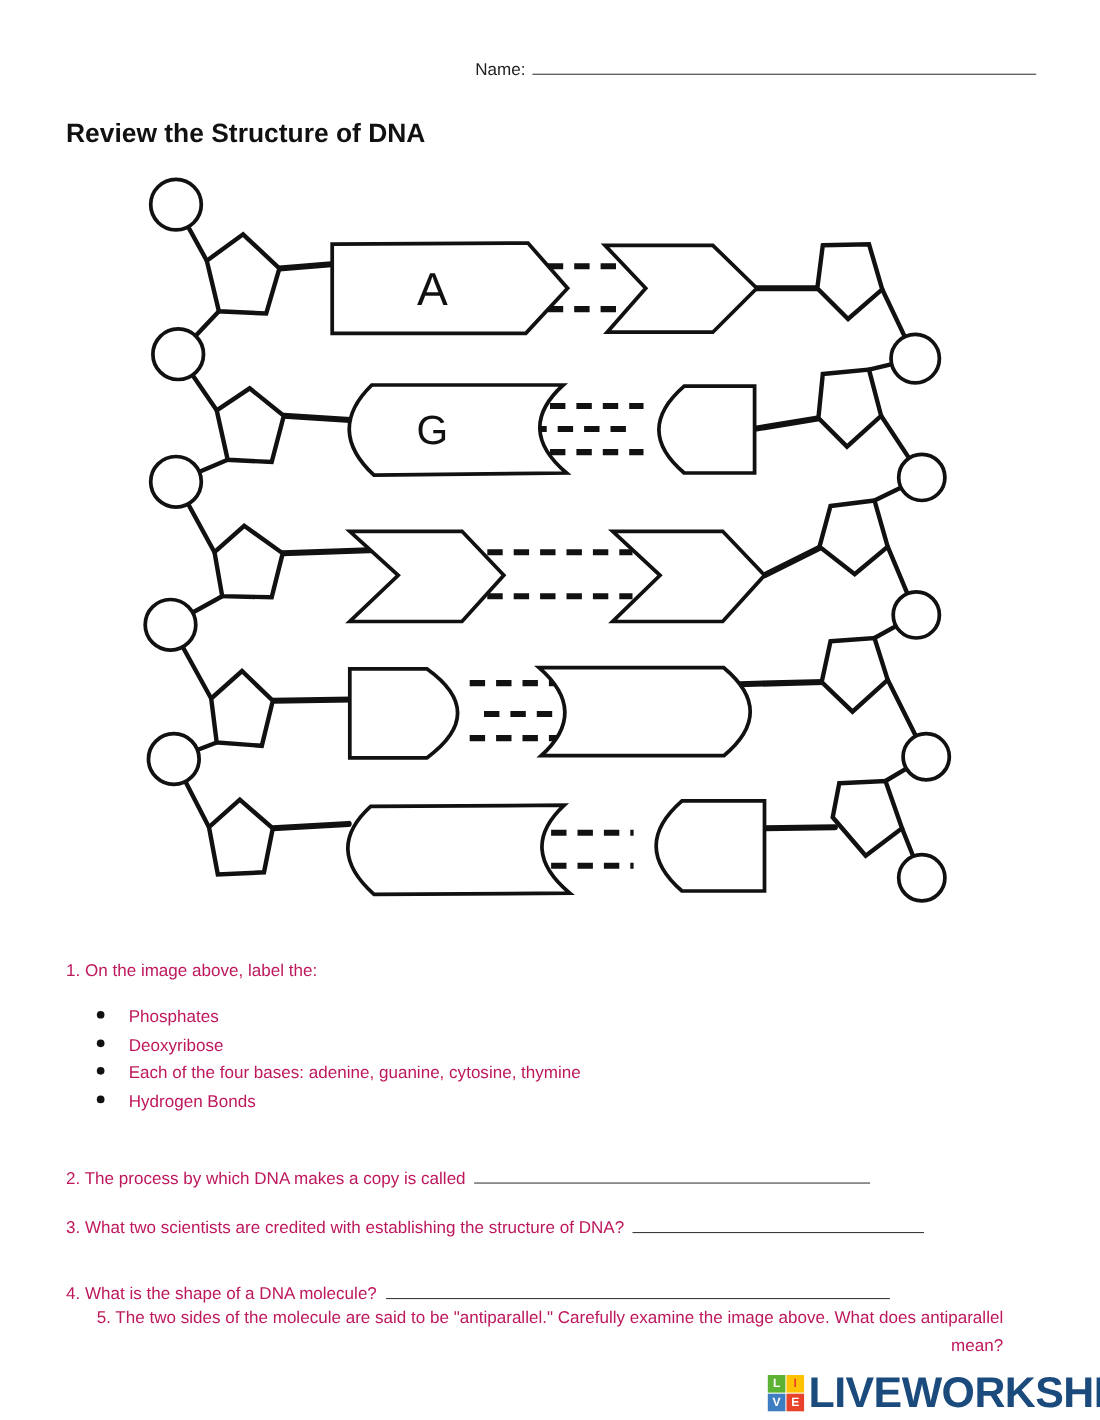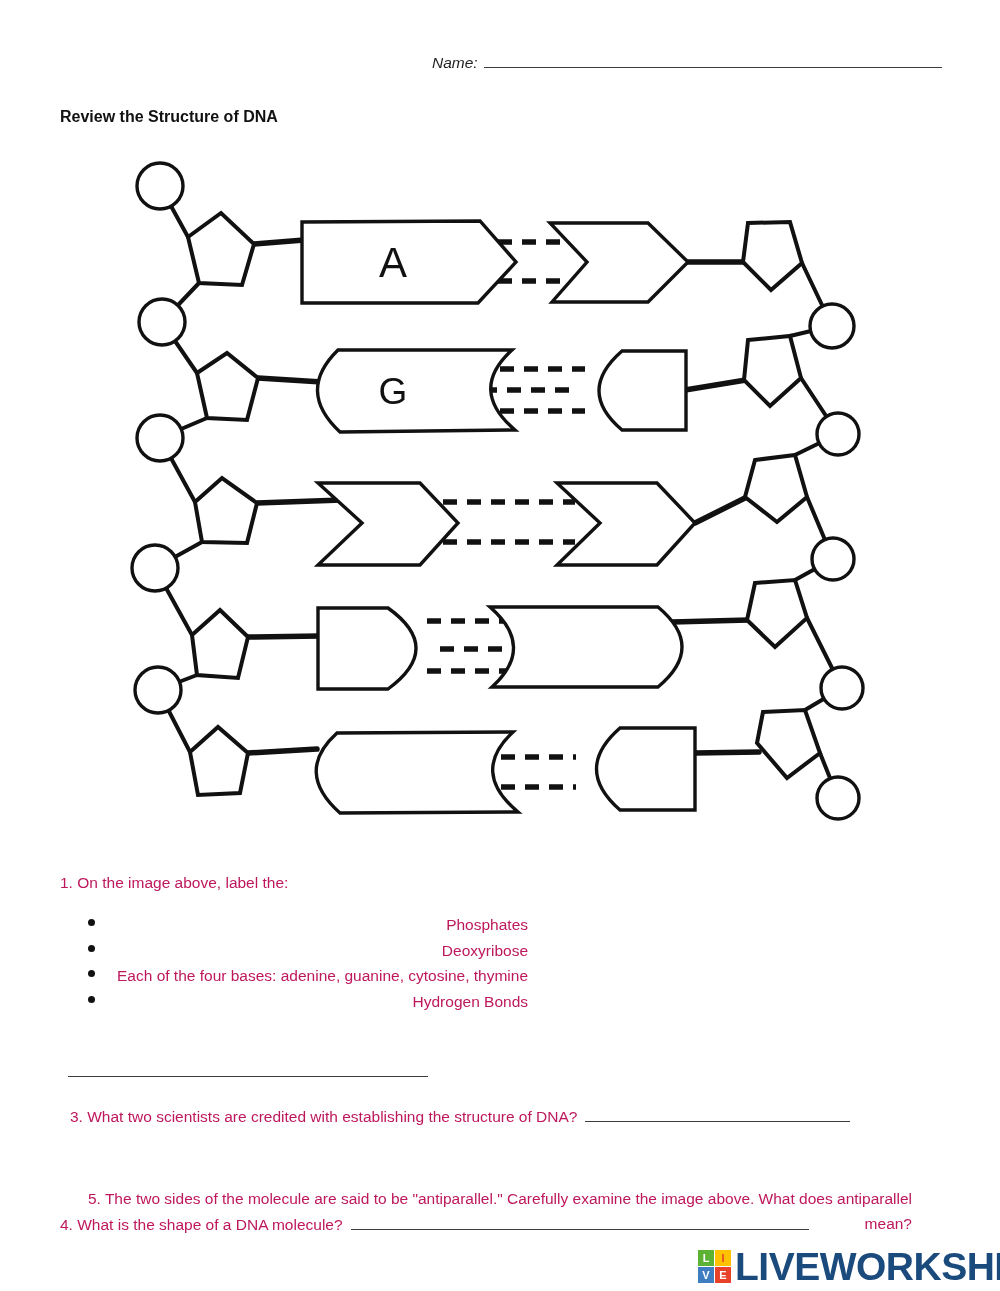--- a/index.html
+++ b/index.html
@@ -1,32 +1,32 @@
 <!DOCTYPE html>
 <html><head>
 <meta charset="utf-8">
 <style>
   html,body{margin:0;padding:0;}
   body{
     width:1000px;height:1291px;background:#ffffff;position:relative;
     font-family:"Liberation Sans", sans-serif;color:#1f1f1f;overflow:hidden;
   }
   .abs{position:absolute;}
-  .name-row{top:52px;left:432px;font-size:15.5px;white-space:nowrap;font-style:italic;}
+  .name-row{top:52px;left:432px;font-size:15.5px;white-space:nowrap;}
   .blank{display:inline-block;border-bottom:1.6px solid #3c3c3c;height:15px;vertical-align:baseline;}
   .name-blank{width:458px;margin-left:6px;}
-  .page-title{top:108px;left:60px;font-size:16px;font-weight:bold;color:#111;}
+  .page-title{top:108px;left:60px;font-size:24px;font-weight:bold;color:#111;}
   .q{font-size:15.5px;line-height:25px;color:#be185d;}
   .q1{top:870px;left:60px;}
   .bullets{top:912px;left:88px;}
-  .bullet-item{display:flex;align-items:flex-start;height:25.5px;justify-content:space-between;}
+  .bullet-item{display:flex;align-items:flex-start;height:25.5px;}
   .dot{width:7px;height:7px;border-radius:50%;background:#111;margin:7px 22px 0 0;flex:none;}
   .q2{top:1059px;left:60px;}
-  .q3{top:1104px;left:70px;}
-  .q4{top:1212px;left:60px;}
+  .q3{top:1104px;left:60px;}
+  .q4{top:1164px;left:60px;}
   .q5{top:1186px;left:60px;width:852px;text-align:right;}
   .blank-q2{width:360px;margin-left:8px;}
   .blank-q3{width:265px;margin-left:8px;}
   .blank-q4{width:458px;margin-left:8px;}
   .footer{top:1250px;left:698px;display:flex;align-items:center;}
   .logo-grid{display:grid;grid-template-columns:16px 16px;grid-template-rows:16px 16px;gap:1px;margin-right:4px;}
   .logo-cell{font-size:11px;font-weight:bold;color:#fff;text-align:center;line-height:16px;}
   .cell-l{background:#5cb233;}
   .cell-i{background:#ffc200;color:#e8432a;}
   .cell-v{background:#3e7dc1;}
@@ -167,21 +167,21 @@
     <span class="dot"></span>
     <span class="q">Each of the four bases: adenine, guanine, cytosine, thymine</span>
   </div>
   <div class="bullet-item">
     <span class="dot"></span>
     <span class="q">Hydrogen Bonds</span>
   </div>
 </div>
 
 <div class="abs q q2">
-  <span class="blank blank-q2"></span>
+  <span>2. The process by which DNA makes a copy is called</span><span class="blank blank-q2"></span>
 </div>
 <div class="abs q q3">
   <span>3. What two scientists are credited with establishing the structure of DNA?</span><span class="blank blank-q3"></span>
 </div>
 <div class="abs q q4">
   <span>4. What is the shape of a DNA molecule?</span><span class="blank blank-q4"></span>
 </div>
 <div class="abs q q5">5. The two sides of the molecule are said to be "antiparallel." Carefully examine the image above. What does antiparallel mean?</div>
 
 <div class="abs footer">

